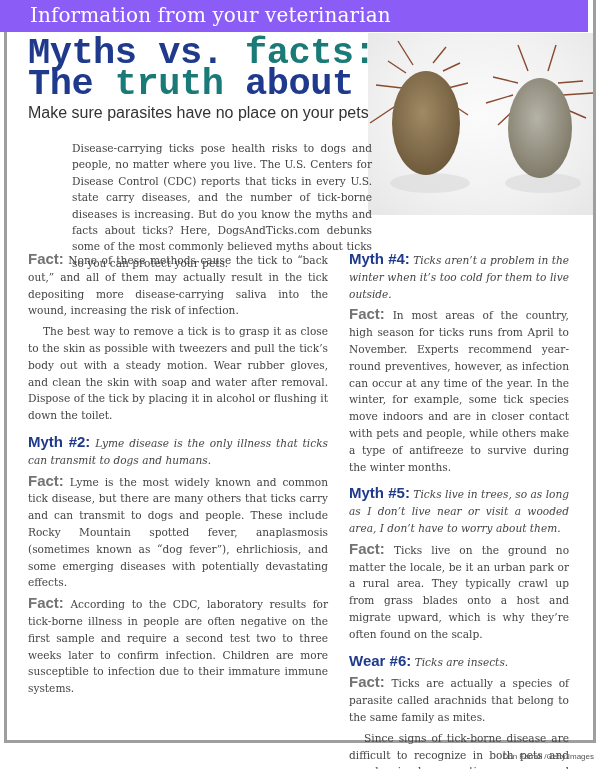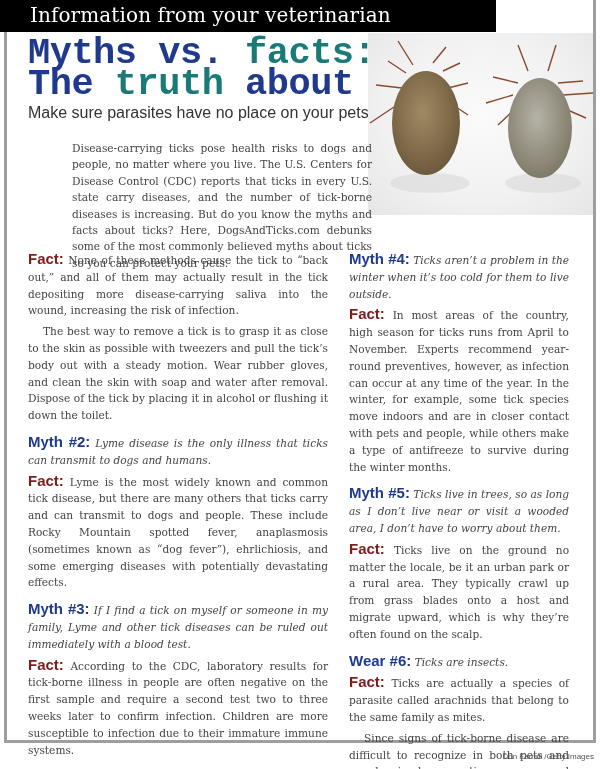--- a/index.html
+++ b/index.html
@@ -1,29 +1,29 @@
 <!DOCTYPE html>
 <html><head>
 <meta charset="utf-8">
 <style>
   html,body{margin:0;padding:0;background:#fff;}
   body{width:600px;height:769px;position:relative;overflow:hidden;font-family:"DejaVu Serif",serif;color:#3a3a3a;}
   .frame{position:absolute;left:4px;top:0;width:592px;height:743px;border:3px solid #9c9f9c;border-top:none;box-sizing:border-box;background:#fff;}
-  .banner{position:absolute;left:0;top:0;width:496px;height:32px;background:#000000;}
+  .banner{position:absolute;left:0;top:0;width:588px;height:32px;background:#8b5cf6;}
   .banner-text{position:absolute;left:30px;top:3px;font-family:"DejaVu Serif",serif;font-size:20px;color:#fff;letter-spacing:0.1px;}
   .title{position:absolute;left:28px;top:38px;font-family:Liberation Mono, monospace;font-weight:bold;font-size:37px;line-height:31px;color:#1f3a8c;letter-spacing:-0.5px;}
   .title .teal{color:#1a7a78;}
   .subtitle{position:absolute;left:28px;top:104px;font-family:"Liberation Sans",sans-serif;font-size:16px;color:#333;}
   .photo{position:absolute;left:368px;top:33px;width:225px;height:182px;background:radial-gradient(ellipse at 50% 45%,#fbfbfb 0%,#f1f1f1 60%,#e6e6e6 100%);overflow:hidden;}
   .intro{position:absolute;left:28px;top:140px;width:300px;font-size:10.6px;line-height:16.4px;text-align:justify;color:#444;margin-left:44px;}
   .col{position:absolute;font-size:10.6px;line-height:16.8px;color:#444;text-align:justify;}
   .col-left{left:28px;top:251px;width:300px;}
   .col-right{left:349px;top:251px;width:220px;}
   .myth-label{font-family:"Liberation Sans",sans-serif;font-weight:bold;font-size:15px;color:#1f3a8c;}
-  .fact-label{font-family:"Liberation Sans",sans-serif;font-weight:bold;font-size:15px;color:#7f1d1d;}
+  .fact-label{font-family:"Liberation Sans",sans-serif;font-weight:bold;font-size:15px;color:#737373;}
   .myth-text{font-style:italic;}
   .block{margin:0 0 4px 0;}
   .indent{text-indent:15px;}
   .gap{margin-top:10px;}
   .photo-credit{position:absolute;right:6px;top:752px;font-family:"Liberation Sans",sans-serif;font-size:8px;color:#555;}
 </style>
 </head>
 <body>
 
 <div class="frame"></div>
@@ -71,24 +71,20 @@
 
   <div class="block gap">
     <span class="myth-label">Myth #2:</span>
     <span class="myth-text">Lyme disease is the only illness that ticks can transmit to dogs and humans.</span>
   </div>
   <div class="block">
     <span class="fact-label">Fact:</span>
     <span>Lyme is the most widely known and common tick disease, but there are many others that ticks carry and can transmit to dogs and people. These include Rocky Mountain spotted fever, anaplasmosis (sometimes known as “dog fever”), ehrlichiosis, and some emerging diseases with potentially devastating effects.</span>
   </div>
 
-  <div class="block gap">
-    <span class="myth-label">Myth #3:</span>
-    <span class="myth-text">If I find a tick on myself or someone in my family, Lyme and other tick diseases can be ruled out immediately with a blood test.</span>
-  </div>
   <div class="block">
     <span class="fact-label">Fact:</span>
     <span>According to the CDC, laboratory results for tick-borne illness in people are often negative on the first sample and require a second test two to three weeks later to confirm infection. Children are more susceptible to infection due to their immature immune systems.</span>
   </div>
 
 </div>
 
 <div class="col col-right">
   <div class="block">
     <span class="myth-label">Myth #4:</span>

